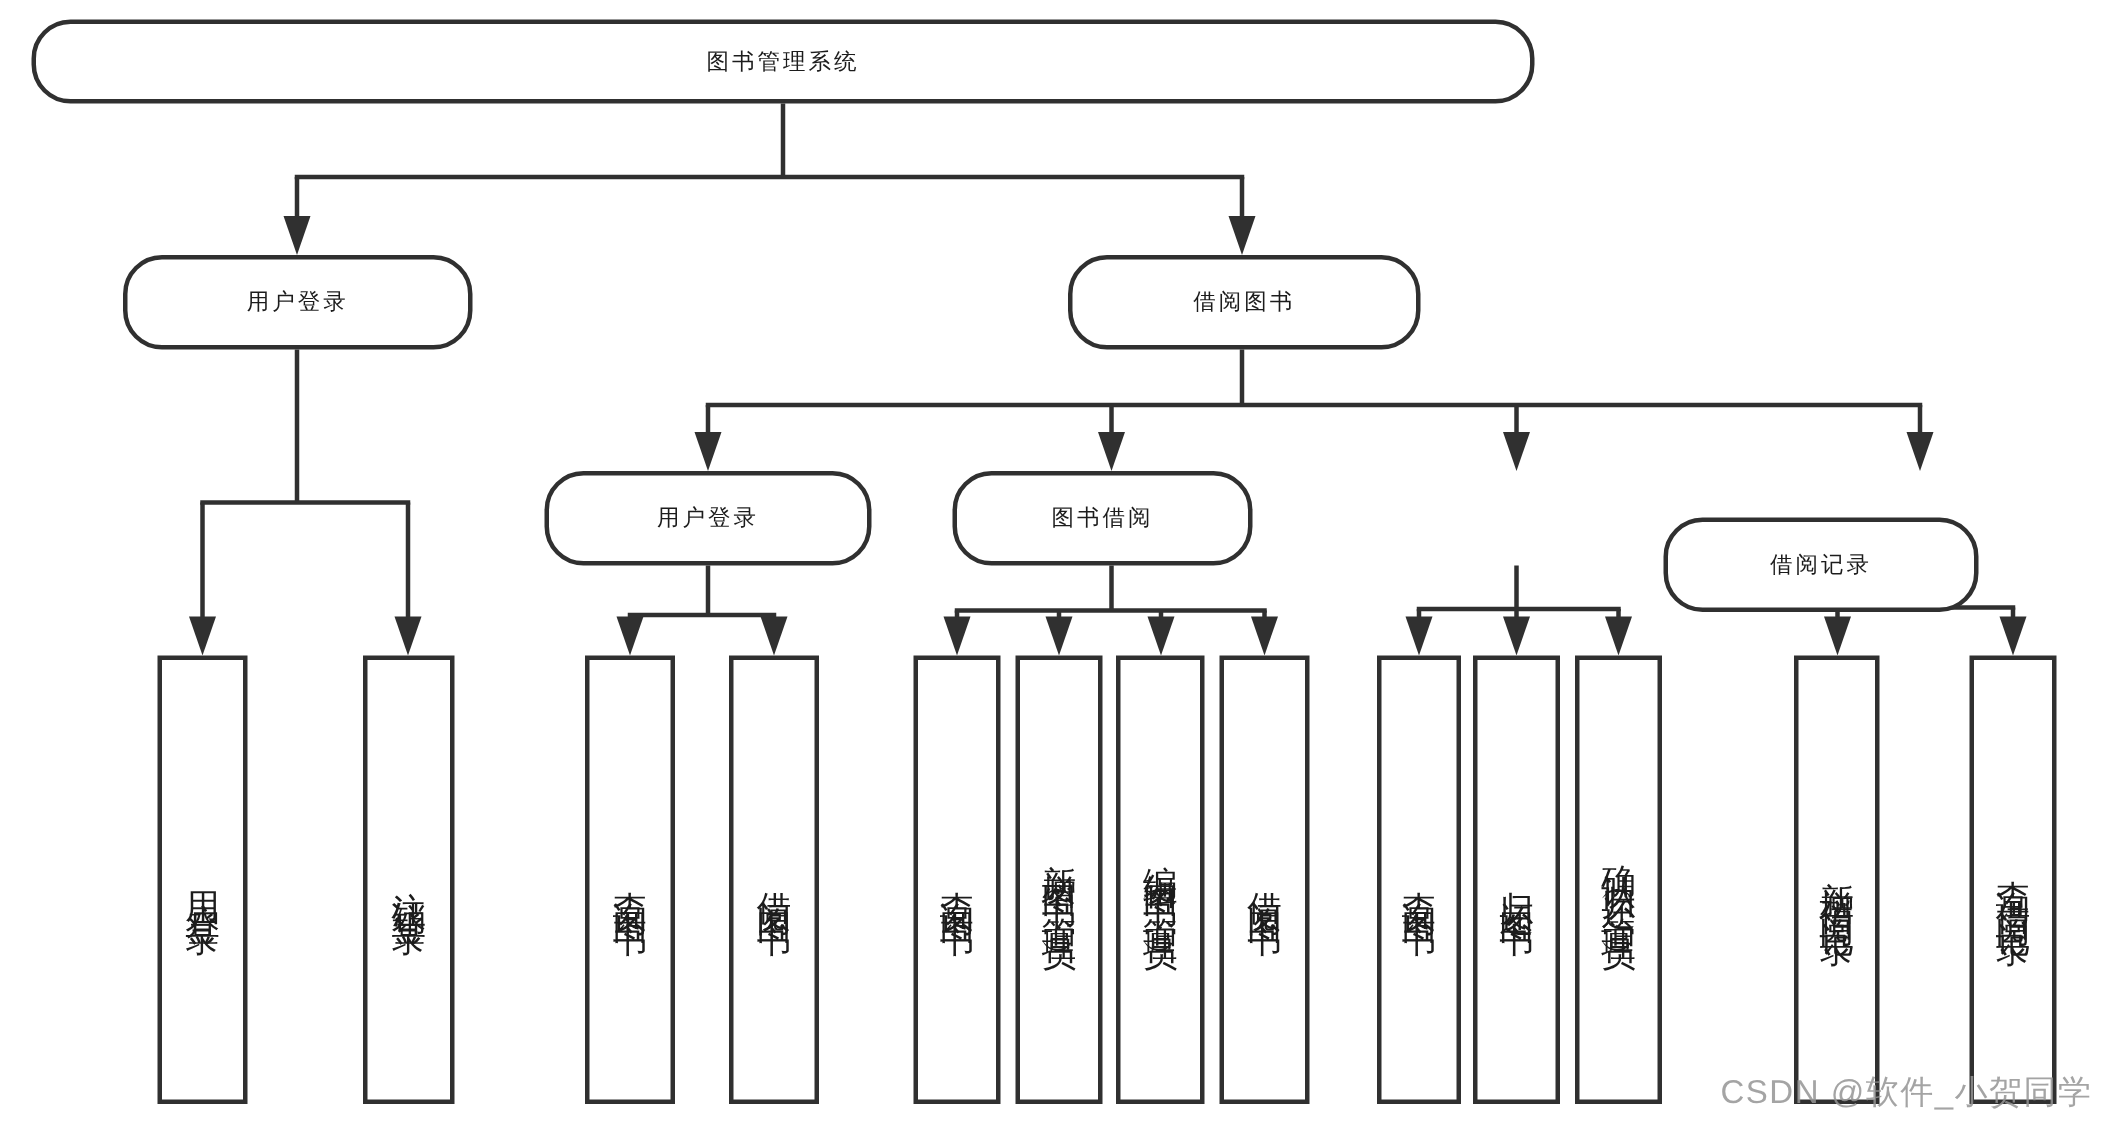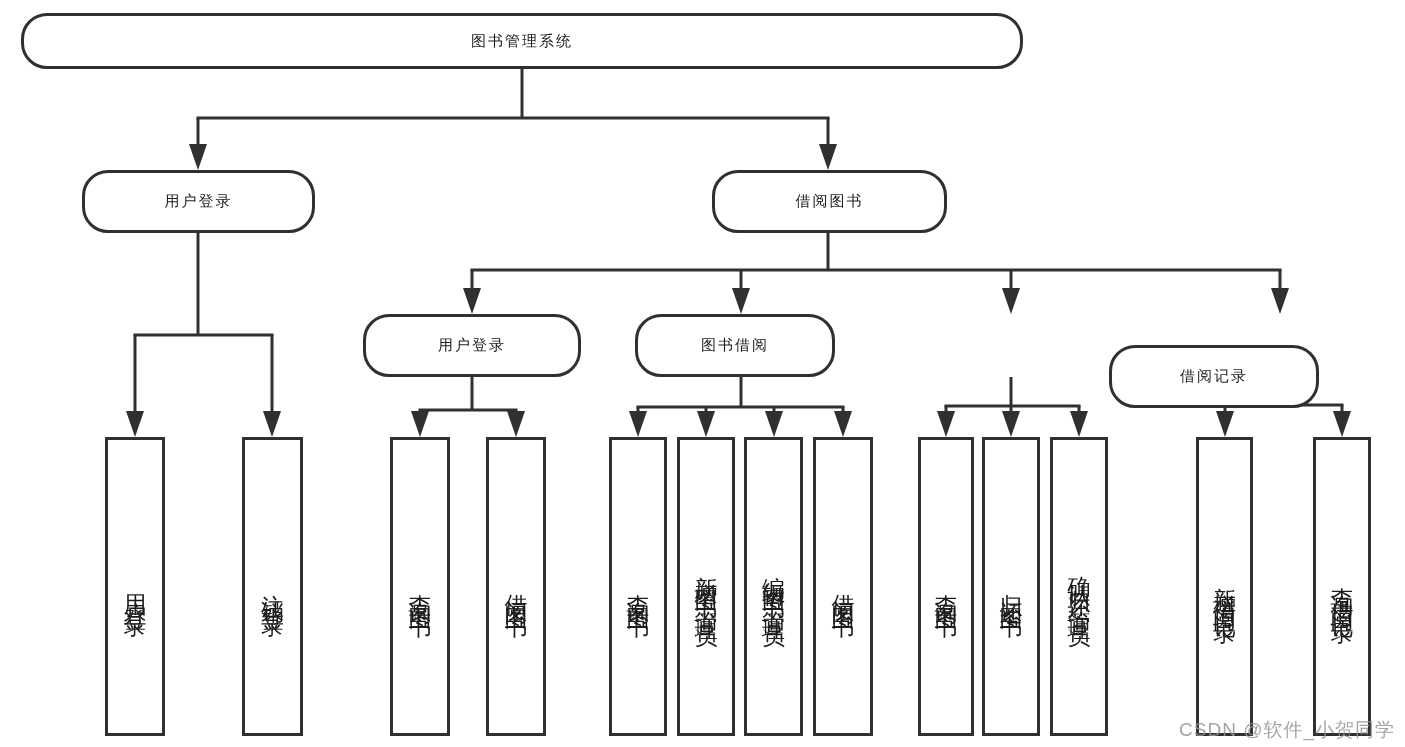--- a/index.html
+++ b/index.html
@@ -39,21 +39,21 @@
     text-orientation: mixed;
     font-size: 23px;
     line-height: 1.0;
     letter-spacing: 7px;
     padding-top: 6px;
   }
   #watermark {
     position: absolute;
     right: 10px;
     bottom: 4px;
-    font-size: 19px;
+    font-size: 22px;
     letter-spacing: 1px;
     color: rgba(148,148,148,0.85);
     z-index: 3;
     white-space: nowrap;
   }
 </style>
 </head>
 <body>
 
 <div id="stage">

